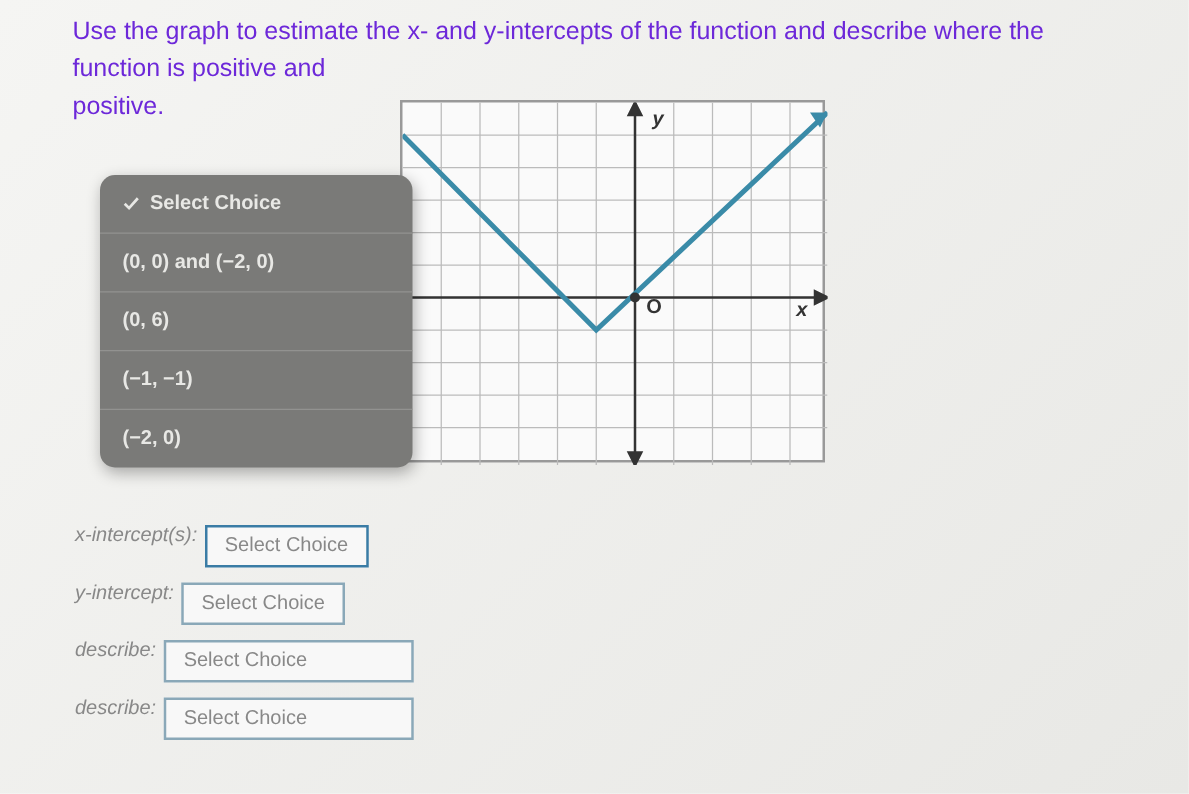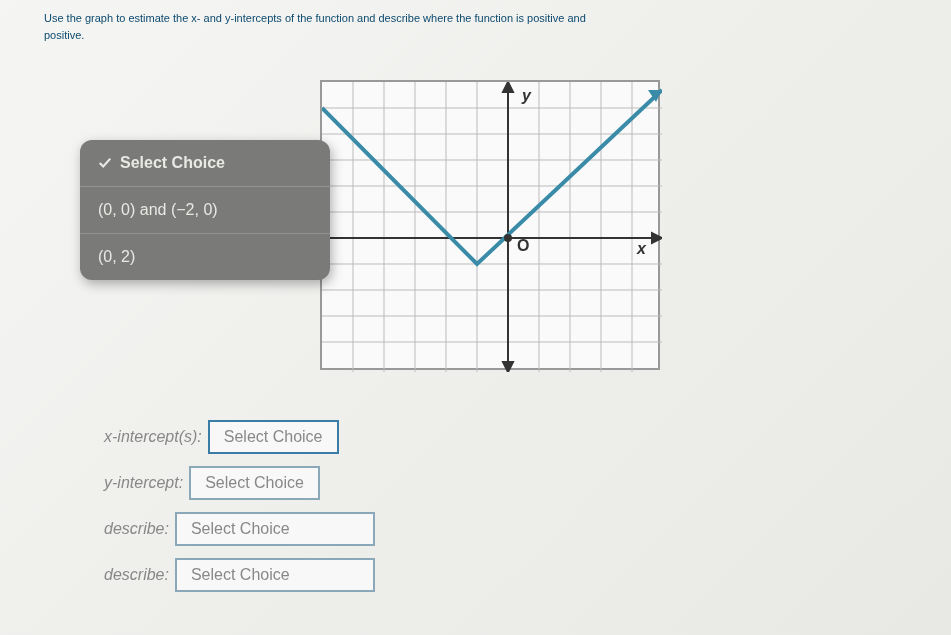--- a/index.html
+++ b/index.html
@@ -8,25 +8,25 @@
       height: 635px;
       font-family: Arial, sans-serif;
       background: linear-gradient(135deg, #f5f5f3 0%, #e8e8e5 100%);
       position: relative;
       overflow: hidden;
       color: #555;
     }
     .question-text {
       position: absolute;
       top: 10px;
-      left: 44px;
+      left: 58px;
       right: 80px;
-      font-size: 11px;
+      font-size: 20px;
       line-height: 1.5;
-      color: #0c4a6e;
+      color: #6d28d9;
     }
     .graph-container {
       position: absolute;
       top: 80px;
       left: 320px;
       width: 340px;
       height: 290px;
       background: #fafafa;
       border: 2px solid #999;
     }
@@ -38,21 +38,21 @@
       background: #7a7a78;
       border-radius: 12px;
       overflow: hidden;
       box-shadow: 2px 4px 12px rgba(0,0,0,0.3);
       z-index: 10;
     }
     .dropdown-item {
       padding: 14px 18px;
       color: #e8e8e5;
       font-size: 16px;
-      font-weight: 400;
+      font-weight: 700;
       border-bottom: 1px solid #929290;
       cursor: pointer;
     }
     .dropdown-item:last-child { border-bottom: none; }
     .dropdown-item.header {
       display: flex;
       align-items: center;
       gap: 8px;
       font-weight: bold;
     }
@@ -61,23 +61,21 @@
       height: 14px;
       display: inline-block;
     }
     .answer-rows {
       position: absolute;
       top: 420px;
       left: 60px;
     }
     .answer-row {
       display: flex;
-      align-items: center;
       margin-bottom: 12px;
-      margin-left: 44px;
     }
     .answer-label {
       font-size: 16px;
       color: #888;
       font-style: italic;
       margin-right: 6px;
       white-space: nowrap;
     }
     .select-box {
       border: 2px solid #8aa8b8;
@@ -152,21 +150,23 @@
 <div class="dropdown-panel">
   <div class="dropdown-item header">
     <span class="check-icon">
       <svg viewBox="0 0 16 16" width="14" height="14">
           <path d="M2 8 L6 12 L14 3" stroke="#e8e8e5" stroke-width="2.5" fill="none"></path>
         </svg>
     </span>
     <span>Select Choice</span>
   </div>
   <div class="dropdown-item">(0, 0) and (−2, 0)</div>
-  <div class="dropdown-item">(0, 2)</div>
+  <div class="dropdown-item">(0, 6)</div>
+  <div class="dropdown-item">(−1, −1)</div>
+  <div class="dropdown-item">(−2, 0)</div>
 </div>
 
 <div class="answer-rows">
   <div class="answer-row">
     <span class="answer-label">x-intercept(s):</span>
     <div class="select-box active">Select Choice</div>
   </div>
   <div class="answer-row">
     <span class="answer-label">y-intercept:</span>
     <div class="select-box">Select Choice</div>

